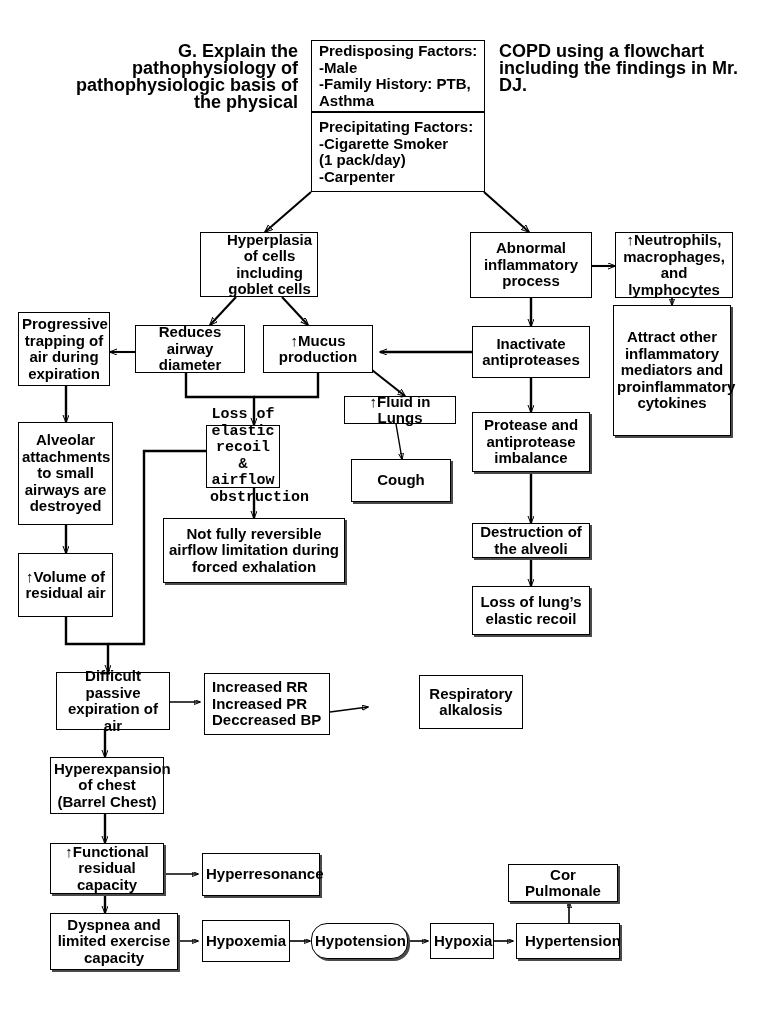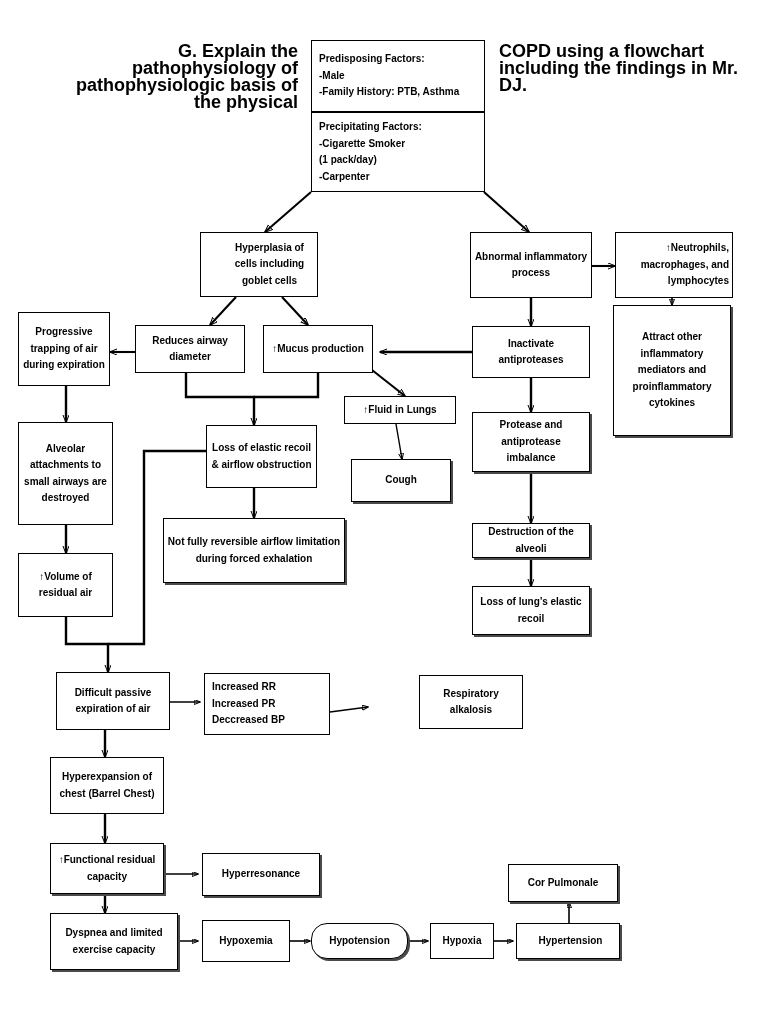--- a/index.html
+++ b/index.html
@@ -39,21 +39,21 @@
   }
   .node {
     position: absolute;
     box-sizing: border-box;
     border: 1.4px solid #000;
     background: #fff;
     display: flex;
     align-items: center;
     justify-content: center;
     text-align: center;
-    font-size: 10px;
+    font-size: 15px;
     line-height: 16.5px;
     font-weight: bold;
     padding: 2px 3px;
     z-index: 3;
   }
   .node.shadow {
     box-shadow: 2px 2px 0 0 #4a4a4a;
   }
   .node.left {
     text-align: left;
@@ -165,21 +165,21 @@
 (1 pack/day)
 -Carpenter</span>
   </div>
 
   <div class="node" style="left:200px; top:232px; width:118px; height:65px;padding-left:24px;">
     <span class="txt">Hyperplasia of cells including goblet cells</span>
   </div>
   <div class="node" style="left:470px; top:232px; width:122px; height:66px;">
     <span class="txt">Abnormal inflammatory process</span>
   </div>
-  <div class="node" style="left:615px; top:232px; width:118px; height:66px;text-align:right;">
+  <div class="node" style="left:615px; top:232px; width:118px; height:66px;">
     <span class="txt">↑Neutrophils, macrophages, and lymphocytes</span>
   </div>
 
   <div class="node" style="left:18px; top:312px; width:92px; height:74px;">
     <span class="txt">Progressive trapping of air during expiration</span>
   </div>
   <div class="node" style="left:135px; top:325px; width:110px; height:48px;">
     <span class="txt">Reduces airway diameter</span>
   </div>
   <div class="node" style="left:263px; top:325px; width:110px; height:48px;">
@@ -195,21 +195,21 @@
   <div class="node" style="left:344px; top:396px; width:112px; height:28px;">
     <span class="txt">↑Fluid in Lungs</span>
   </div>
   <div class="node shadow" style="left:472px; top:412px; width:118px; height:60px;">
     <span class="txt">Protease and antiprotease imbalance</span>
   </div>
 
   <div class="node" style="left:18px; top:422px; width:95px; height:103px;">
     <span class="txt">Alveolar attachments to small airways are destroyed</span>
   </div>
-  <div class="node" style="left:206px; top:425px; width:111px; height:63px;">
+  <div class="node" style="left:206px; top:425px; width:74px; height:63px;font-family:Liberation Mono, monospace;">
     <span class="txt">Loss of elastic recoil &amp; airflow obstruction</span>
   </div>
   <div class="node shadow" style="left:351px; top:459px; width:100px; height:43px;">
     <span class="txt">Cough</span>
   </div>
 
   <div class="node shadow" style="left:163px; top:518px; width:182px; height:65px;">
     <span class="txt">Not fully reversible airflow limitation during forced exhalation</span>
   </div>
   <div class="node shadow" style="left:472px; top:523px; width:118px; height:35px;">

